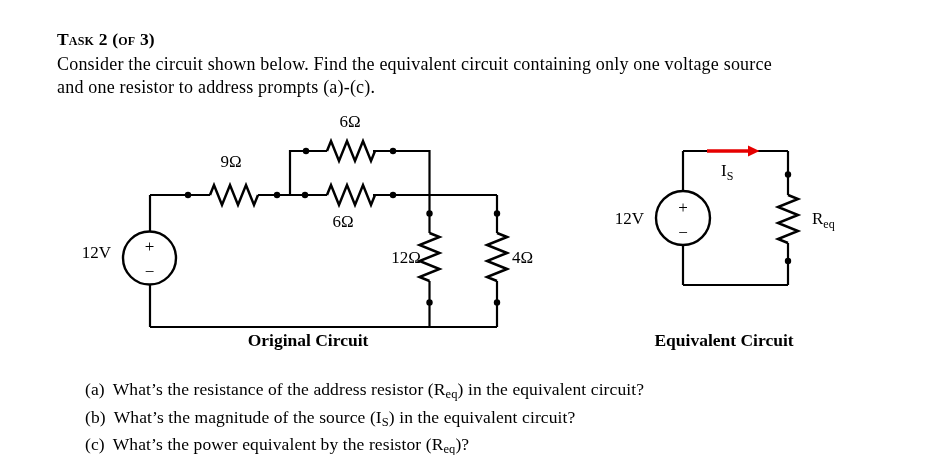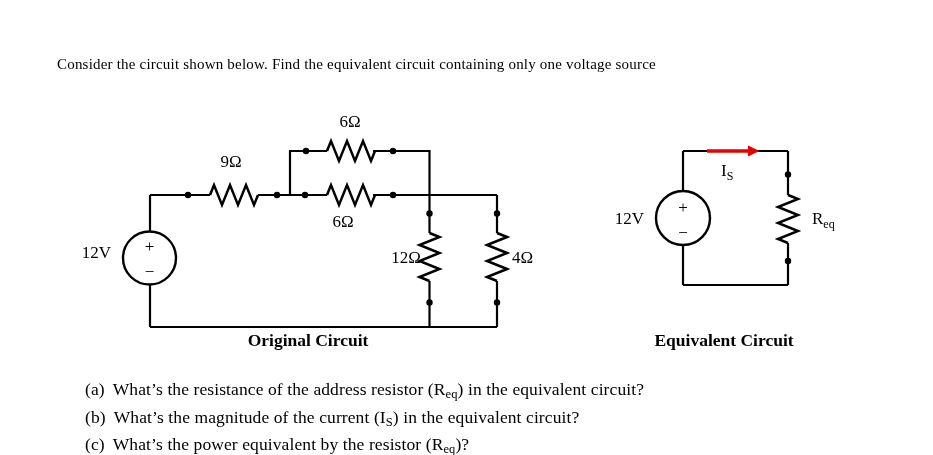--- a/index.html
+++ b/index.html
@@ -6,21 +6,21 @@
   .page{
     position:relative;width:933px;height:455px;background:#ffffff;
     font-family:"Liberation Serif","DejaVu Serif",serif;color:#000;overflow:hidden;
   }
   .title{
     position:absolute;left:57px;top:29px;
     font-weight:bold;font-size:17.5px;font-variant:small-caps;letter-spacing:.2px;
   }
   .intro{
     position:absolute;left:57px;top:53px;width:840px;
-    font-size:15px;line-height:22.5px;letter-spacing:.2px;
+    font-size:18px;line-height:22.5px;letter-spacing:.2px;
   }
   .circuit-svg{position:absolute;}
   .svg-label{font-family:"Liberation Serif","DejaVu Serif",serif;font-size:17px;fill:#000;}
   .svg-label-sub{font-size:12px;}
   .svg-caption{font-family:"Liberation Serif","DejaVu Serif",serif;font-size:17.5px;font-weight:bold;fill:#000;}
   .svg-sign{font-family:"Liberation Serif","DejaVu Serif",serif;font-size:17px;fill:#000;}
   .wire{stroke:#000;stroke-width:2.2;fill:none;}
   .resistor{stroke:#000;stroke-width:2.5;fill:none;stroke-linejoin:miter;}
   .source-circle{stroke:#000;stroke-width:2.4;fill:#fff;}
   .dot{fill:#000;stroke:none;}
@@ -30,23 +30,25 @@
   }
   .q-row{white-space:nowrap;}
   .q-index{display:inline-block;margin-right:8px;}
   .q-sub{font-size:12.5px;vertical-align:-3px;}
 </style>
 </head>
 <body>
 
 <div class="page">
 
+  <div class="title">Task 2 (of 3)</div>
 
   <div class="intro">
     <div>Consider the circuit shown below. Find the equivalent circuit containing only one voltage source</div>
+    <div>and one resistor to address prompts (a)-(c).</div>
   </div>
 
   <svg class="circuit-svg" style="left:60px;top:105px;" width="510" height="255" viewBox="60 105 510 255">
 
     <path class="wire" d="M150,195 H210"></path>
     <path class="wire" d="M258,195 H327"></path>
     <path class="wire" d="M373,195 H497"></path>
     <path class="wire" d="M150,195 V231.5"></path>
     <path class="wire" d="M150,284.5 V327"></path>
     <path class="wire" d="M150,327 H497"></path>
@@ -121,20 +123,20 @@
     </text>
 
     <text class="svg-caption" x="724" y="346" text-anchor="middle">Equivalent Circuit</text>
   </svg>
 
   <div class="questions">
     <div class="q-row">
       <span class="q-index">(a)</span><span>What’s the resistance of the address resistor (R</span><span class="q-sub">eq</span><span>) in the equivalent circuit?</span>
     </div>
     <div class="q-row">
-      <span class="q-index">(b)</span><span>What’s the magnitude of the current (I</span><span class="q-sub">S</span><span>) in the equivalent circuit?</span>
+      <span class="q-index">(b)</span><span>What’s the magnitude of the source (I</span><span class="q-sub">S</span><span>) in the equivalent circuit?</span>
     </div>
     <div class="q-row">
       <span class="q-index">(c)</span><span>What’s the power equivalent by the resistor (R</span><span class="q-sub">eq</span><span>)?</span>
     </div>
   </div>
 
 </div>
 
 </body></html>

